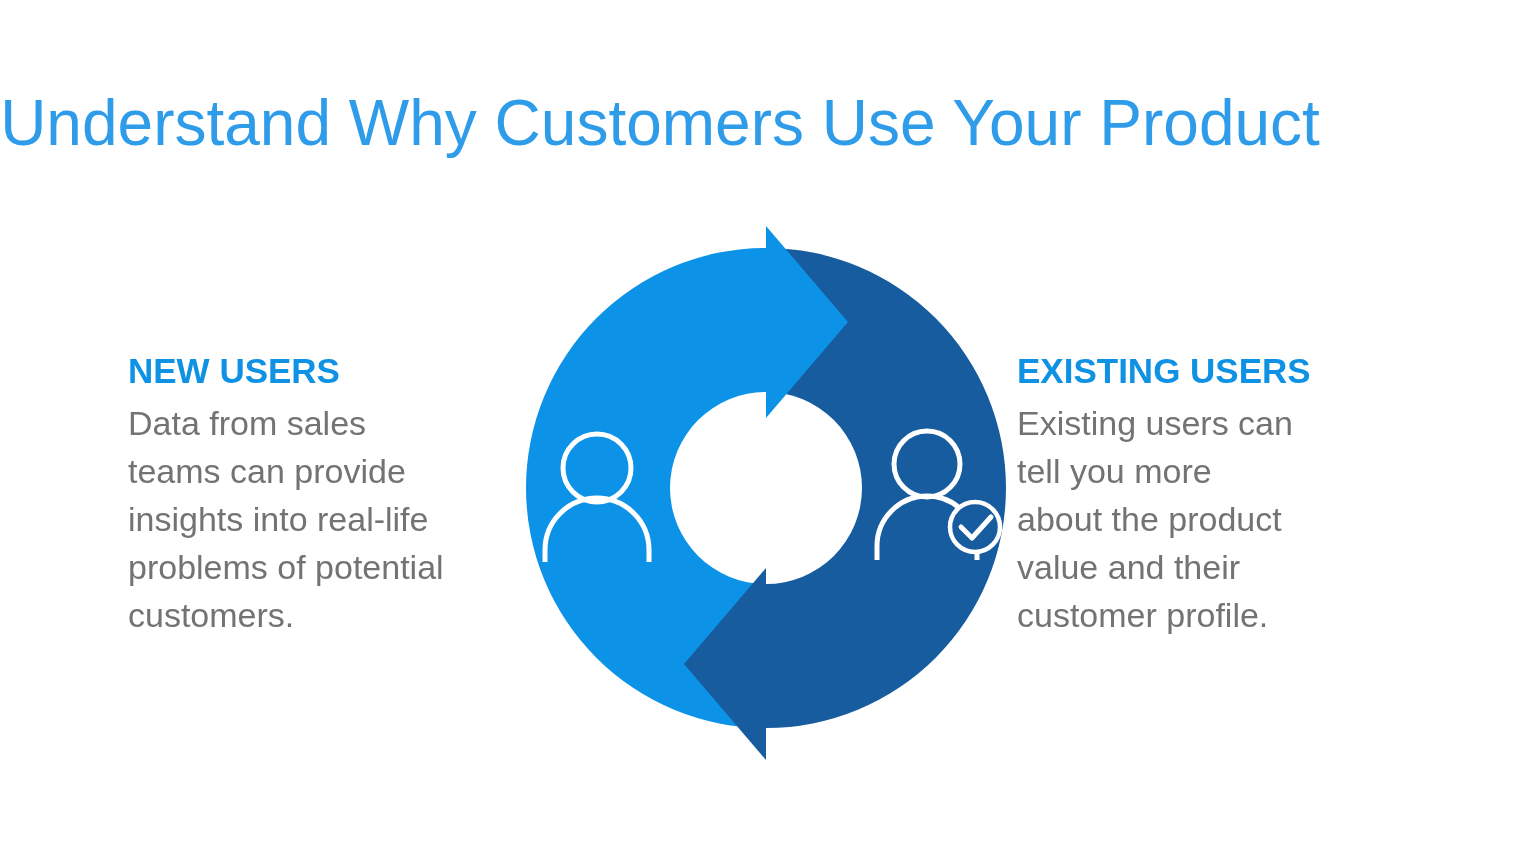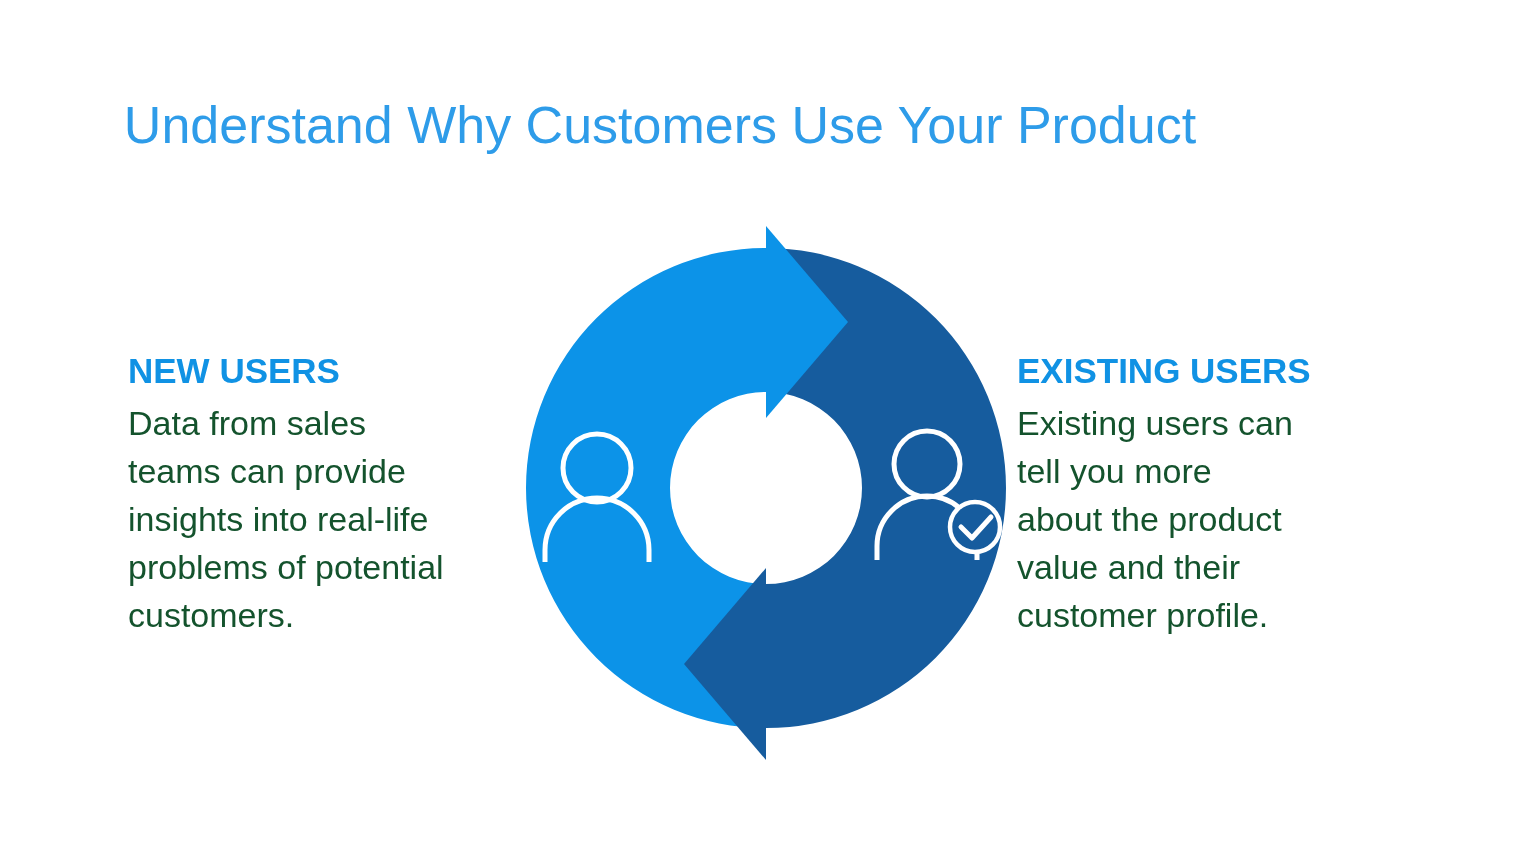--- a/index.html
+++ b/index.html
@@ -10,25 +10,25 @@
   }
   .canvas {
     position: relative;
     width: 1536px;
     height: 864px;
     background: #ffffff;
     overflow: hidden;
   }
   .title {
     position: absolute;
-    top: 95px;
+    top: 86px;
     left: 0;
     width: 1320px;
     text-align: center;
-    font-size: 52px;
+    font-size: 64px;
     font-weight: 300;
     letter-spacing: 0px;
     color: #2e9ce9;
     white-space: nowrap;
   }
   .text-block {
     position: absolute;
     width: 410px;
   }
   .text-block.left  { left: 128px;  top: 352px; }
@@ -38,21 +38,21 @@
     font-weight: 700;
     line-height: 1.1;
     color: #1092e4;
     margin: 0 0 8px 0;
     white-space: nowrap;
   }
   .section-body {
     font-size: 34px;
     font-weight: 400;
     line-height: 48px;
-    color: #14532d;
+    color: #737373;
     white-space: pre-line;
   }
   .diagram-svg {
     position: absolute;
     left: 0;
     top: 0;
   }
 </style>
 </head>
 <body>

